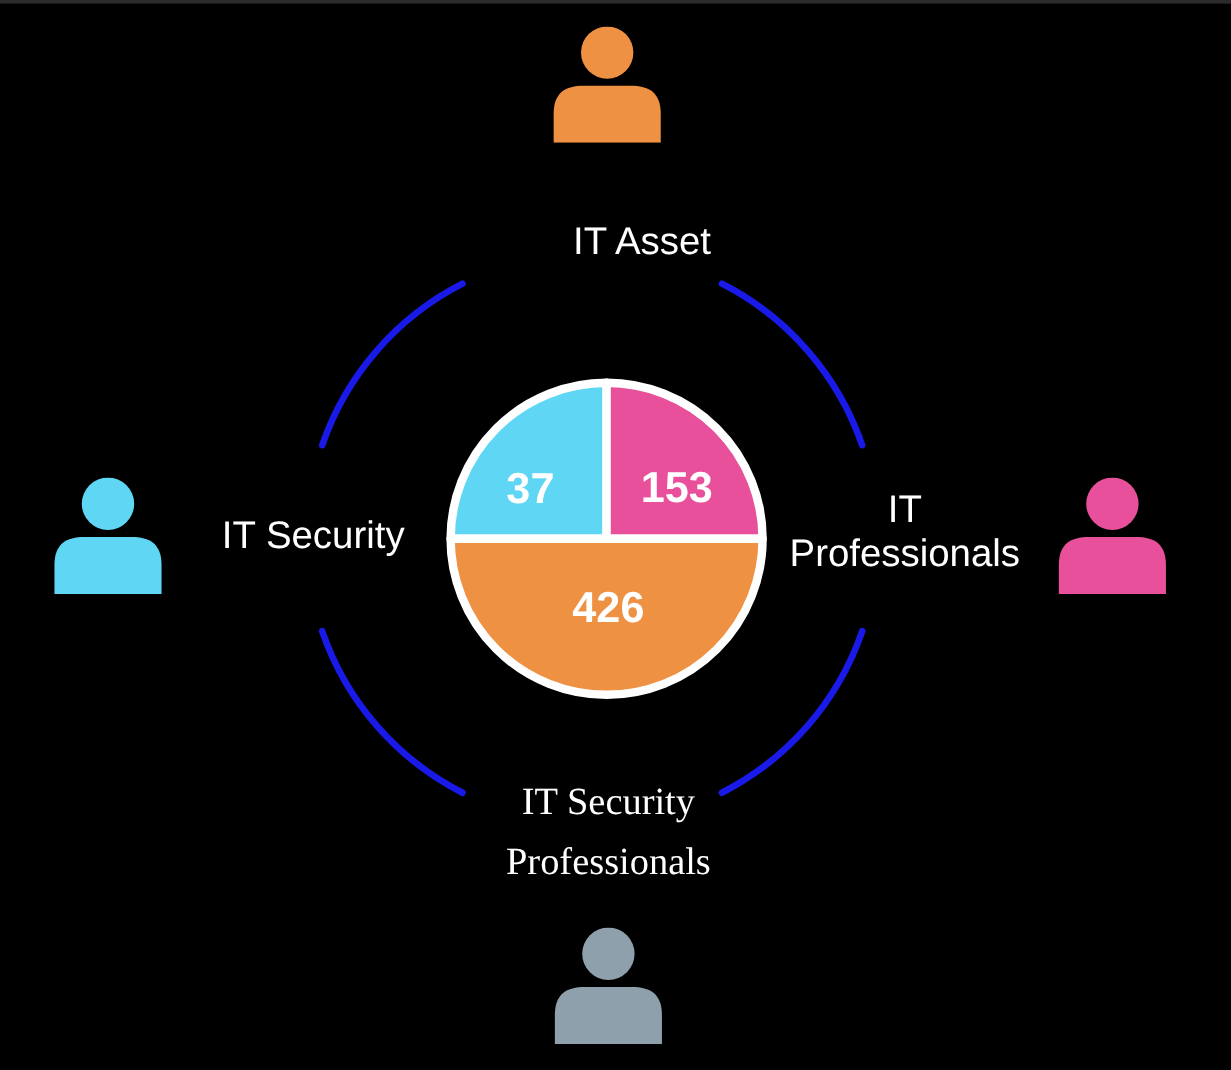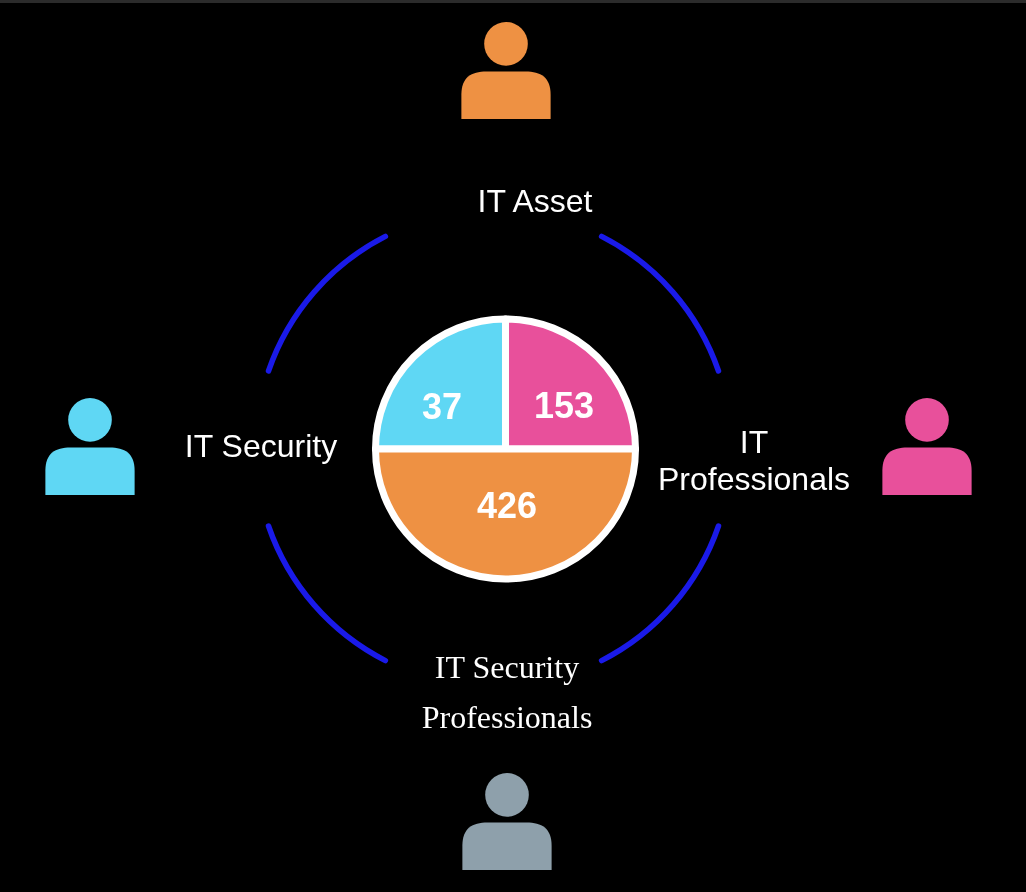--- a/index.html
+++ b/index.html
@@ -56,21 +56,21 @@
   .label {
     position: absolute;
     transform: translate(-50%, -50%);
     color: #ffffff;
     font-size: 32px;
     font-weight: 400;
     text-align: center;
     white-space: nowrap;
   }
   .label-top    { left: 507px; top: 201px; line-height: 39px; margin-left: 28px; }
-  .label-right  { left: 754px; top: 443px; line-height: 37px; margin-top: 18px; }
+  .label-right  { left: 754px; top: 443px; line-height: 37px; }
   .label-bottom { left: 507px; top: 692px; line-height: 50px; font-family: Liberation Serif, serif; }
   .label-left   { left: 261px; top: 446px; line-height: 36px; }
 </style>
 </head>
 <body>
 
 <div class="canvas">
 
   <div class="top-edge"></div>
 

